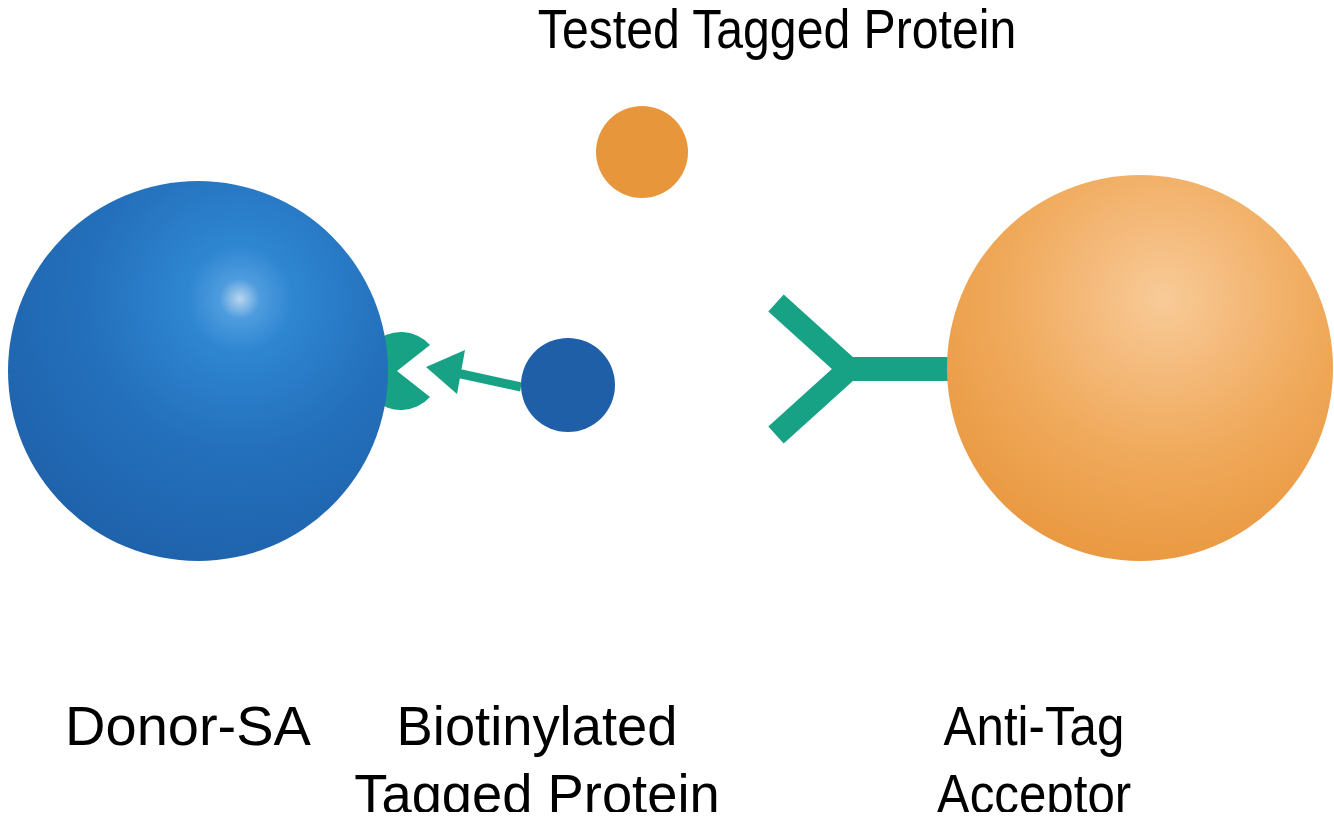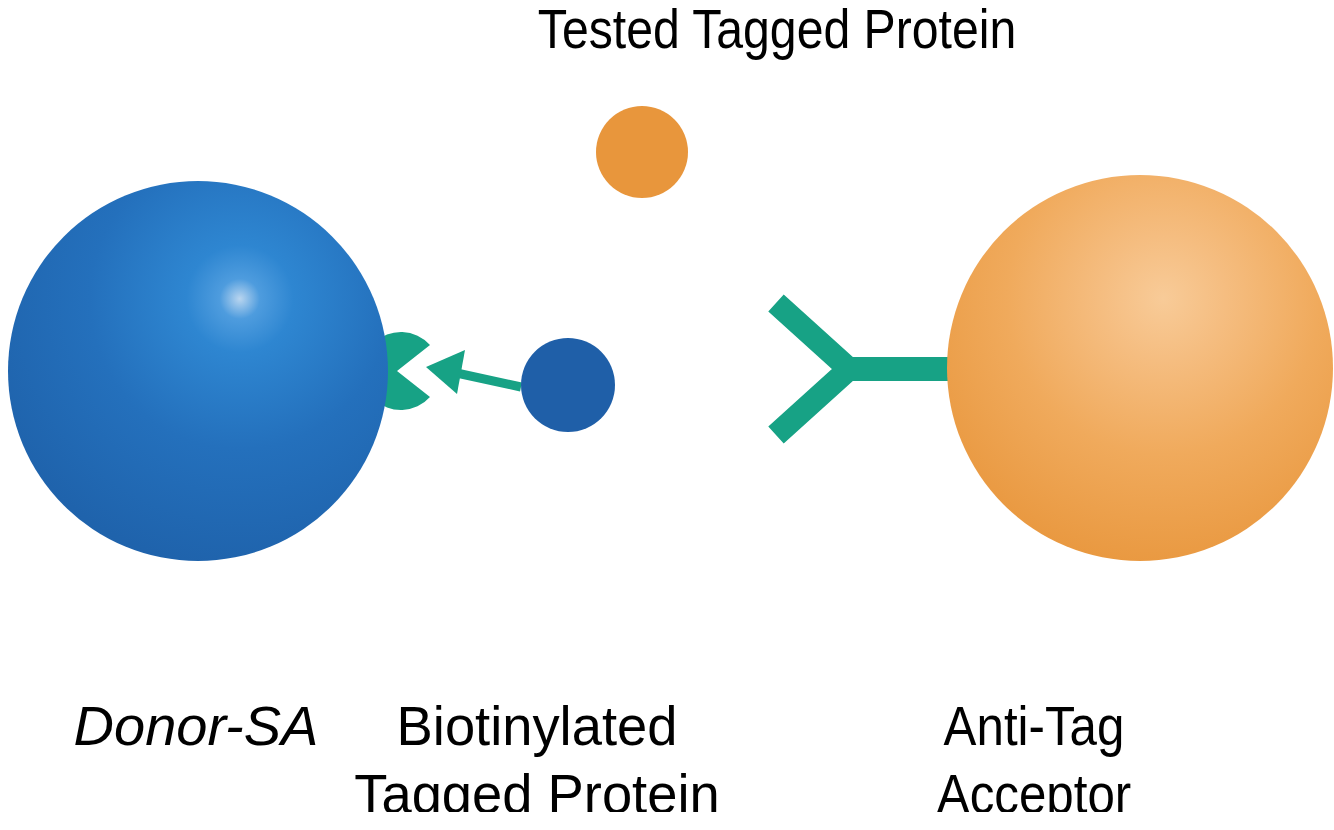--- a/index.html
+++ b/index.html
@@ -32,21 +32,21 @@
     left: 777px;
     font-size: 56px;
     line-height: 62px;
     transform: translateX(-50%) scaleX(0.86);
   }
   .bottom-label {
     top: 692px;
     font-size: 56px;
     line-height: 68px;
   }
-  .label-donor    { left: 196px;  transform: translateX(-50%); font-style: italic; }
+  .label-donor    { left: 188px;  transform: translateX(-50%); }
   .label-biotin   { left: 537px;  transform: translateX(-50%) scaleX(0.97); }
   .label-acceptor { left: 1034px; transform: translateX(-50%) scaleX(0.88); }
 </style>
 </head>
 <body>
 
 <div class="canvas">
 
   <svg class="diagram-svg" viewBox="0 0 1334 830">
     <defs>

